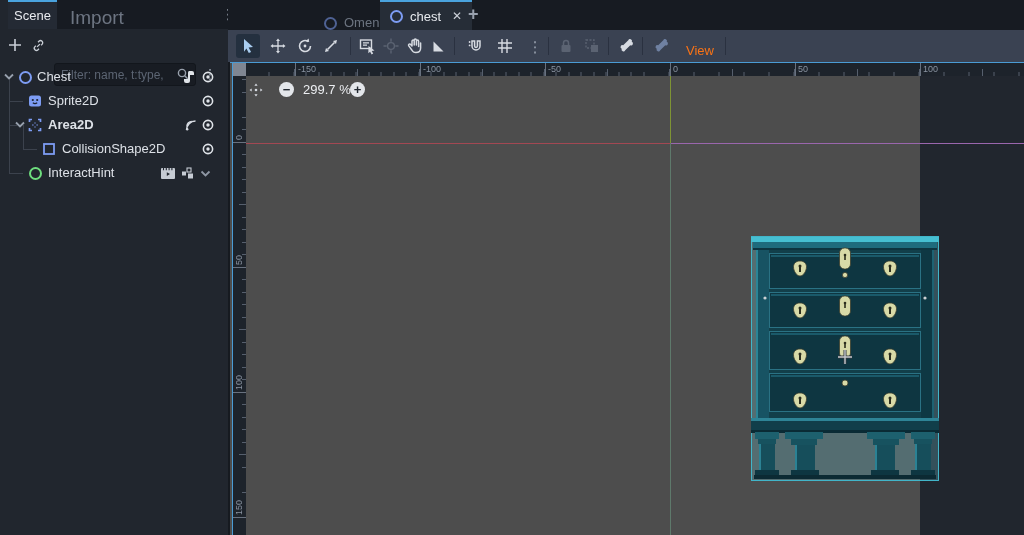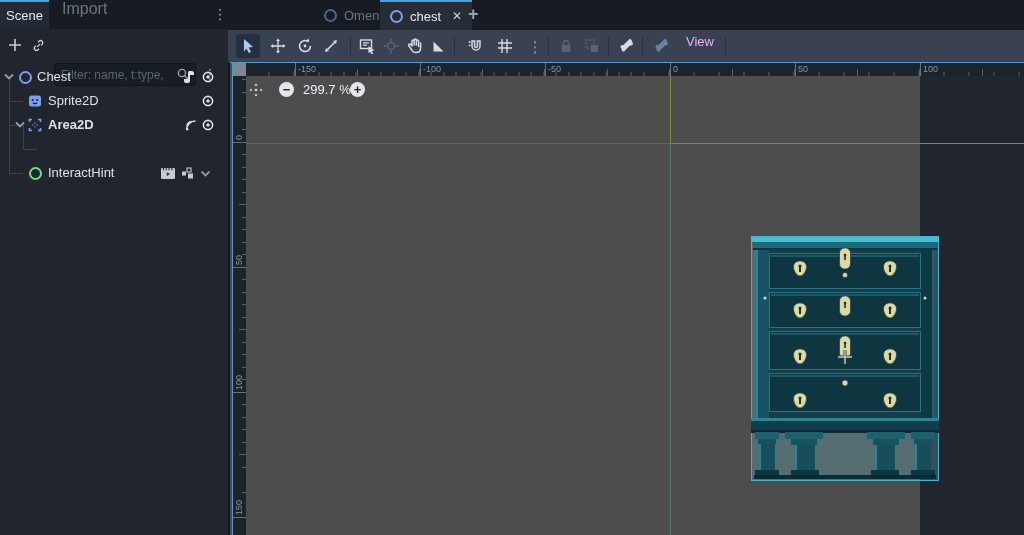--- a/index.html
+++ b/index.html
@@ -1,23 +1,23 @@
 <!DOCTYPE html>
 <html><head>
 <meta charset="utf-8">
 <style>
   html,body{margin:0;padding:0;background:#4d4d4d;font-family:"Liberation Sans",sans-serif;}
   #app{position:relative;width:1024px;height:535px;overflow:hidden;background:#21262e;}
   .abs{position:absolute;}
   .row{display:flex;align-items:center;}
   
   #dock{left:0;top:0;width:228px;height:535px;background:#21262e;}
-  #dock-tabs{left:0;top:0;width:228px;height:29px;background:#171b22;}
+  #dock-tabs{left:8px;top:0;width:228px;height:29px;background:#171b22;}
   .dock-tab-active{left:0;top:0;width:49px;height:29px;background:#242a34;border-top:2px solid #4aa3de;box-sizing:border-box;color:#e9ebef;font-size:13px;display:flex;align-items:center;justify-content:center;}
-  .dock-tab{left:56px;top:0;height:29px;color:#6d7582;font-size:16px;display:flex;align-items:flex-start;padding:0 6px;}
+  .dock-tab{left:56px;top:0;height:29px;color:#6d7582;font-size:19px;display:flex;align-items:flex-end;padding:0 6px;}
   .vdots{color:#99a1ae;font-size:14px;line-height:1;letter-spacing:0;}
   #filter-row{left:0;top:30px;width:228px;height:30px;}
   #filter-input{left:54px;top:33px;width:142px;height:23px;background:#181c23;border:1px solid #12161c;border-radius:3px;box-sizing:border-box;color:#5c6573;font-size:12px;display:flex;align-items:center;padding:0 22px 0 6px;overflow:hidden;white-space:nowrap;}
   .tree-row{left:0;width:228px;height:24px;}
   .tree-label{color:#dde1e7;font-size:13px;white-space:nowrap;}
   .ring-blue{width:9px;height:9px;border:2px solid #7d9cf3;border-radius:50%;display:inline-block;}
   .ring-green{width:9px;height:9px;border:2px solid #6ede7e;border-radius:50%;display:inline-block;}
   .guide{background:#3c424d;}
   
   #scene-tabbar{left:228px;top:0;width:796px;height:30px;background:#171b22;}
@@ -25,21 +25,21 @@
   .stab .ring-blue{opacity:.55;}
   #tab-chest{background:#262d37;border-top:2px solid #4aa3de;box-sizing:border-box;color:#e7eaee;}
   #tab-chest .ring-blue{opacity:1;}
   .tab-x{color:#ccd1d9;font-size:12px;margin-left:4px;}
   .tab-plus{color:#99a1ae;font-size:18px;font-weight:bold;}
   
   #toolbar{left:228px;top:30px;width:796px;height:32px;background:#3a4252;}
   .tbtn{position:absolute;top:4px;width:24px;height:24px;display:flex;align-items:center;justify-content:center;border-radius:3px;}
   .tbtn.active{background:#24303f;}
   .tsep{position:absolute;top:7px;width:1px;height:18px;background:#2a3140;}
-  #view-btn{position:absolute;top:4px;height:24px;display:flex;align-items:flex-start;color:#f0abfc;font-size:13px;padding:0 8px;border-radius:3px;}
+  #view-btn{position:absolute;top:4px;height:24px;display:flex;align-items:flex-end;color:#f97316;font-size:13px;padding:0 8px;border-radius:3px;}
   
   #canvas{left:230px;top:62px;width:690px;height:473px;background:#4d4d4d;}
   .ruler{background:#1d232b;}
   .tick-label{position:absolute;font-size:9px;color:#8a93a1;line-height:1;}
   .vlab{transform-origin:0 0;transform:rotate(-90deg);}
   .zoom-circle{position:absolute;width:15px;height:15px;border-radius:50%;background:#e3e6ea;color:#222831;font-size:13px;font-weight:bold;display:flex;align-items:center;justify-content:center;line-height:1;}
   #zoom-label{position:absolute;left:73px;top:20px;color:#eceef1;font-size:13px;}
   svg{display:block;}
 </style>
 </head>
@@ -145,20 +145,34 @@
           </svg>
       </span>
       <span class="abs" style="left:201px;top:5px;">
         <svg width="14" height="14" viewBox="0 0 14 14">
             <circle cx="7" cy="7" r="4.6" fill="none" stroke="#dfe3e8" stroke-width="1.6"></circle>
             <circle cx="7" cy="7" r="1.7" fill="#dfe3e8"></circle>
           </svg>
       </span>
     </div>
 
+    <div class="abs tree-row row" style="top:137px;">
+      <span class="abs" style="left:42px;top:5px;">
+        <svg width="14" height="14" viewBox="0 0 14 14">
+            <rect x="2" y="2" width="10" height="10" fill="none" stroke="#7d9cf3" stroke-width="1.8"></rect>
+          </svg>
+      </span>
+      <span class="abs tree-label" style="left:62px;top:4px;">CollisionShape2D</span>
+      <span class="abs" style="left:201px;top:5px;">
+        <svg width="14" height="14" viewBox="0 0 14 14">
+            <circle cx="7" cy="7" r="4.6" fill="none" stroke="#dfe3e8" stroke-width="1.6"></circle>
+            <circle cx="7" cy="7" r="1.7" fill="#dfe3e8"></circle>
+          </svg>
+      </span>
+    </div>
 
     <div class="abs tree-row row" style="top:161px;padding-left:21px;">
       <span class="abs ring-green" style="left:29px;top:6px;"></span>
       <span class="abs tree-label" style="left:48px;top:4px;">InteractHint</span>
       <span class="abs" style="left:160px;top:6px;">
         <svg width="16" height="13" viewBox="0 0 16 13">
             <rect x="1" y="1" width="14" height="11" rx="1" fill="#c6cbd3"></rect>
             <path d="M3.5 1v2.2M6.3 1v2.2M9.1 1v2.2M11.9 1v2.2" stroke="#21262e" stroke-width="1.1"></path>
             <path d="M6.8 5.2l3.2 1.9-3.2 1.9z" fill="#21262e"></path>
           </svg>
@@ -172,21 +186,21 @@
       </span>
       <svg class="abs" style="left:199px;top:8px;" width="13" height="10" viewBox="0 0 12 10">
           <path d="M2 2.5l4 4 4-4" fill="none" stroke="#8f97a4" stroke-width="1.8"></path>
         </svg>
     </div>
   </div>
 
   <div class="abs" style="left:228px;top:0;width:2px;height:535px;background:#161a20;"></div>
 
   <div id="scene-tabbar" class="abs">
-    <div class="abs stab" style="left:86px;top:0;">
+    <div class="abs stab" style="left:86px;top:0;align-items:flex-end;">
       <span class="ring-blue"></span>
       <span>Omen</span>
     </div>
     <div id="tab-chest" class="abs stab" style="left:152px;top:0;">
       <span class="ring-blue"></span>
       <span>chest</span>
       <span class="tab-x">✕</span>
     </div>
     <div class="abs tab-plus" style="left:240px;top:4px;">+</div>
   </div>

